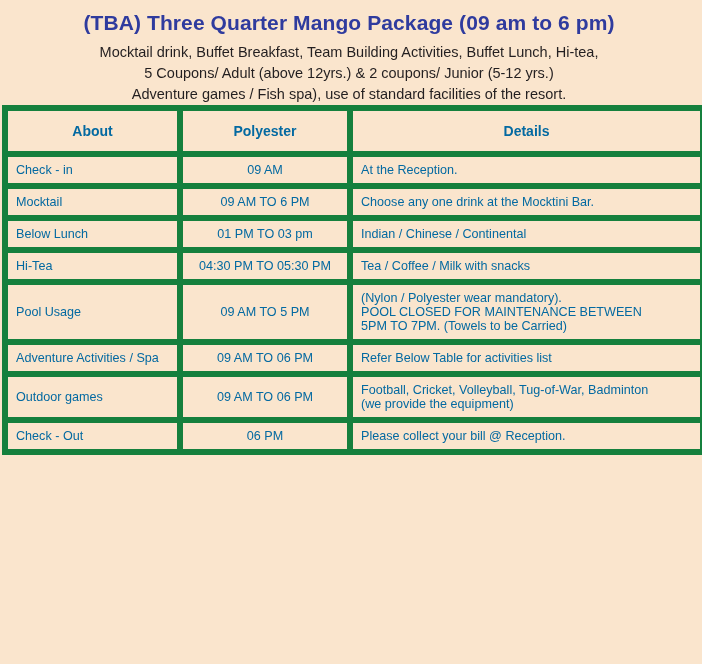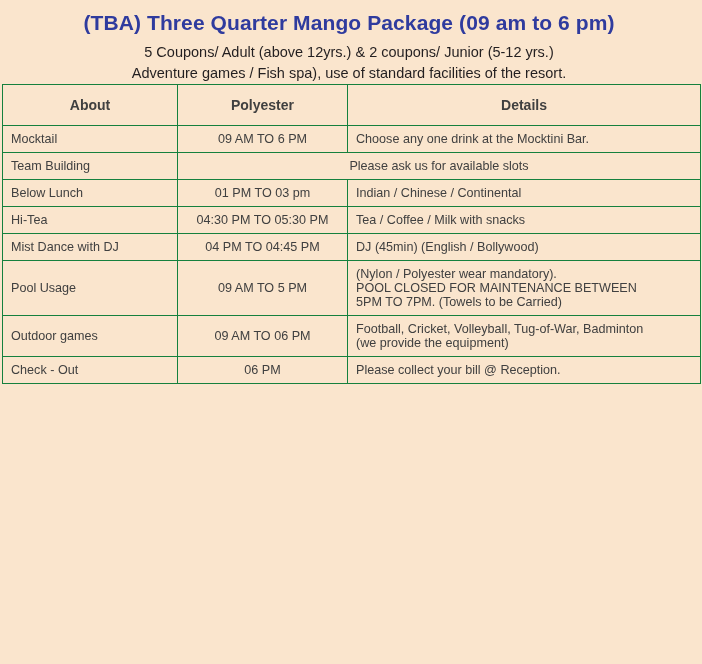--- a/index.html
+++ b/index.html
@@ -44,23 +44,23 @@
     margin: 7px 0 8px 0;
   }
   table.schedule {
     border-collapse: collapse;
     width: 698px;
     margin: 0 2px;
     table-layout: fixed;
   }
   table.schedule th,
   table.schedule td {
-    border: 1px solid #15803d;
+    border: 6px solid #15803d;
     font-size: 12.6px;
-    color: #404040;
+    color: #0369a1;
     padding: 6px 8px;
     vertical-align: middle;
     background: #fae5cd;
   }
   table.schedule th {
     font-size: 14px;
     font-weight: bold;
     text-align: center;
     height: 28px;
   }
@@ -76,78 +76,80 @@
   }
   .nowrap-line { white-space: pre-line; }
 </style>
 </head>
 <body>
 
 <div class="page">
 
   <div class="header">
     <div class="main-title">(TBA) Three Quarter Mango Package (09 am to 6 pm)</div>
+    <div class="subline">Mocktail drink, Buffet Breakfast, Team Building Activities, Buffet Lunch, Hi-tea,</div>
     <div class="subline">5 Coupons/ Adult (above 12yrs.) &amp; 2 coupons/ Junior (5-12 yrs.)</div>
     <div class="subline">Adventure games / Fish spa), use of standard facilities of the resort.</div>
   </div>
 
   <table class="schedule">
     <colgroup>
       <col class="c-about">
       <col class="c-duration">
       <col class="c-details">
     </colgroup>
     <thead>
       <tr>
         <th>About</th>
         <th>Polyester</th>
         <th>Details</th>
       </tr>
     </thead>
     <tbody>
 
+      <tr>
+        <td class="about">Check - in</td>
+        <td class="duration">09 AM</td>
+        <td class="details">At the Reception.</td>
+      </tr>
 
       <tr>
         <td class="about">Mocktail</td>
         <td class="duration">09 AM TO 6 PM</td>
         <td class="details">Choose any one drink at the Mocktini Bar.</td>
       </tr>
 
-      <tr>
-        <td class="about">Team Building</td>
-        <td class="span-center" colspan="2">Please ask us for available slots</td>
-      </tr>
 
 
       <tr>
         <td class="about">Below Lunch</td>
         <td class="duration">01 PM TO 03 pm</td>
         <td class="details">Indian / Chinese / Continental</td>
       </tr>
 
       <tr>
         <td class="about">Hi-Tea</td>
         <td class="duration">04:30 PM TO 05:30 PM</td>
         <td class="details">Tea / Coffee / Milk with snacks</td>
       </tr>
 
-      <tr>
-        <td class="about">Mist Dance with DJ</td>
-        <td class="duration">04 PM TO 04:45 PM</td>
-        <td class="details">DJ (45min) (English / Bollywood)</td>
-      </tr>
 
       <tr>
         <td class="about">Pool Usage</td>
         <td class="duration">09 AM TO 5 PM</td>
         <td class="details nowrap-line">(Nylon / Polyester wear mandatory).
 POOL CLOSED FOR MAINTENANCE BETWEEN
   5PM TO 7PM. (Towels to be Carried)</td>
       </tr>
 
+      <tr>
+        <td class="about">Adventure Activities / Spa</td>
+        <td class="duration">09 AM TO 06 PM</td>
+        <td class="details">Refer Below Table for activities list</td>
+      </tr>
 
       <tr>
         <td class="about">Outdoor games</td>
         <td class="duration">09 AM TO 06 PM</td>
         <td class="details nowrap-line">Football, Cricket, Volleyball, Tug-of-War, Badminton
 (we provide the equipment)</td>
       </tr>
 
 
       <tr>

